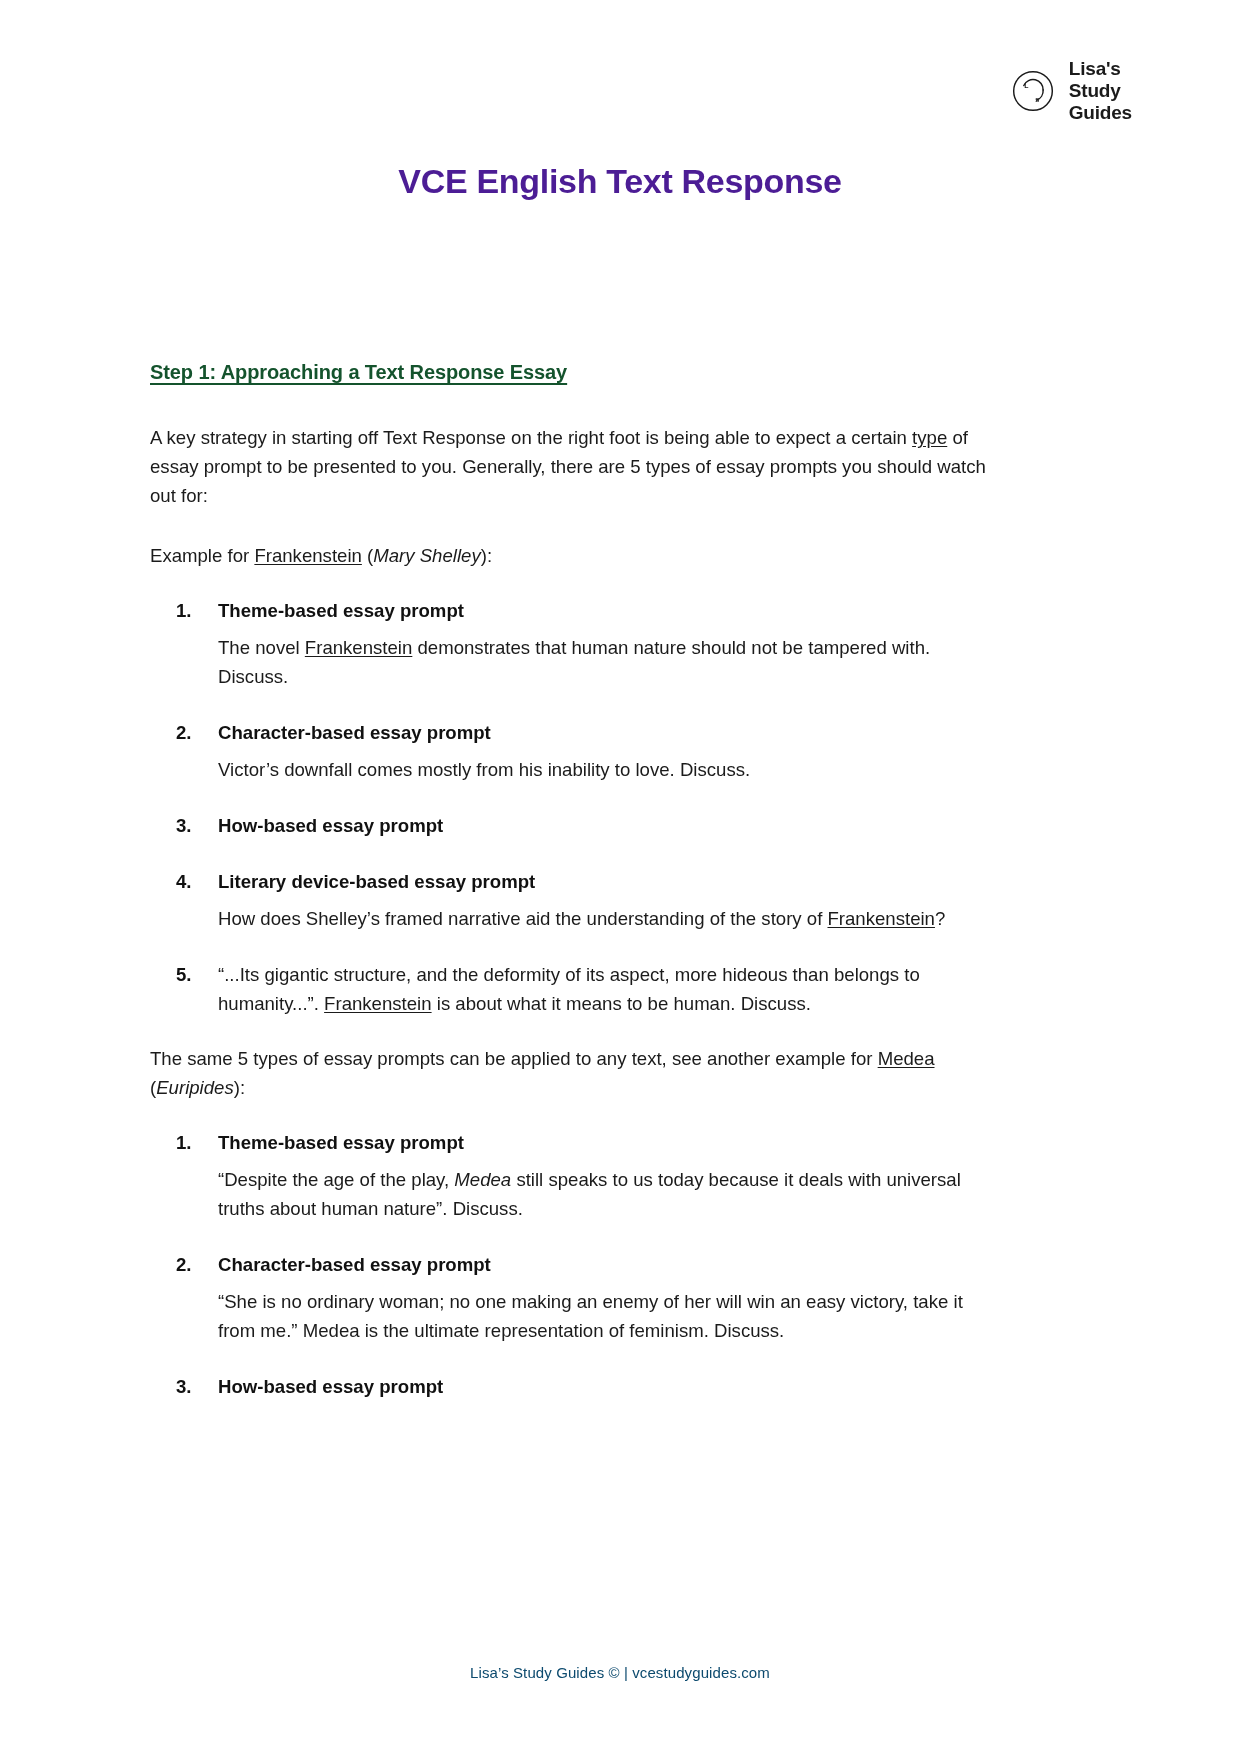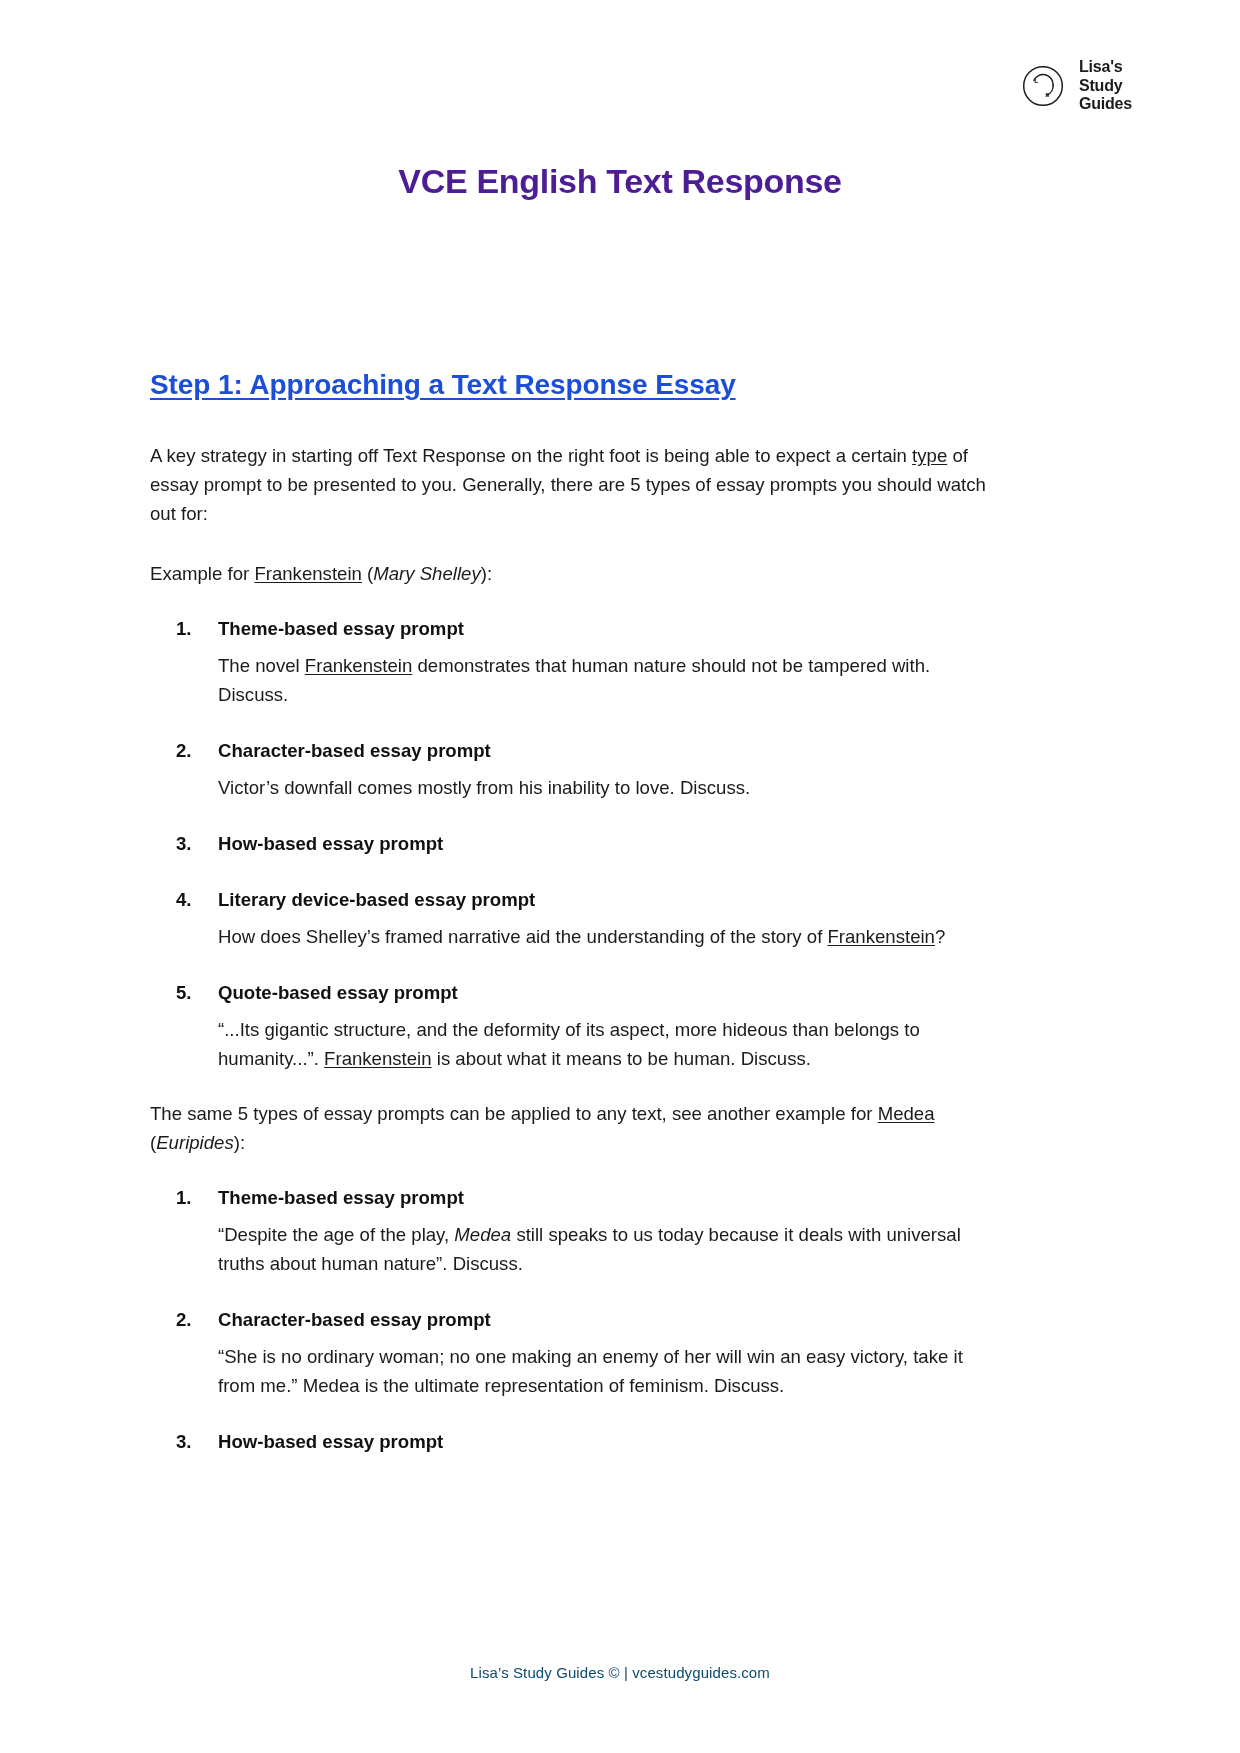--- a/index.html
+++ b/index.html
@@ -32,21 +32,21 @@
     gap: 13px;
   }
   .logo-mark {
     width: 46px;
     height: 46px;
     flex: 0 0 auto;
     display: block;
   }
   .logo-words {
     font-family: "Liberation Sans", sans-serif;
-    font-size: 16px;
+    font-size: 19px;
     font-weight: 700;
     line-height: 1.16;
     letter-spacing: -0.2px;
     color: #1b1b1b;
   }
   .logo-words span { display: block; }
 
   
   .doc-title {
     position: absolute;
@@ -67,28 +67,28 @@
     position: absolute;
     top: 352px;
     left: 150px;
     width: 838px;
     font-size: 18.6px;
     line-height: 1.56;
     color: #1b1b1b;
   }
 
   h2.section-heading {
-    margin: 15px 0 38px 0;
-    font-size: 28px;
+    margin: 7px 0 38px 0;
+    font-size: 20px;
     font-weight: 700;
     line-height: 1.3;
     letter-spacing: -0.1px;
     text-decoration: underline;
     text-underline-offset: 4px;
-    color: #1d4ed8;
+    color: #14532d;
   }
 
   p.para {
     margin: 0 0 31px 0;
   }
   p.para.tight { margin-bottom: 26px; }
 
   .u { text-decoration: underline; text-underline-offset: 2px; }
   .i { font-style: italic; }
 
@@ -180,21 +180,20 @@
         <span class="prompt-text"><span>Victor’s downfall comes mostly from his inability to love. Discuss.</span><span class="u"></span><span></span></span>
       </li>
       <li>
         <span class="prompt-type">How-based essay prompt</span>
       </li>
       <li>
         <span class="prompt-type">Literary device-based essay prompt</span>
         <span class="prompt-text"><span>How does Shelley’s framed narrative aid the understanding of the story of </span><span class="u">Frankenstein</span><span>?</span></span>
       </li>
       <li>
-        <span class="prompt-type">Quote-based essay prompt</span>
         <span class="prompt-text"><span>“...Its gigantic structure, and the deformity of its aspect, more hideous than belongs to humanity...”. </span><span class="u">Frankenstein</span><span> is about what it means to be human. Discuss.</span></span>
       </li>
     </ol>
 
     <p class="para tight"><span>The same 5 types of essay prompts can be applied to any text, see another example for </span><span class="u">Medea</span><span> (</span><span class="i">Euripides</span><span>):</span></p>
 
     <ol class="prompt-list">
       <li>
         <span class="prompt-type">Theme-based essay prompt</span>
         <span class="prompt-text"><span>“Despite the age of the play, </span><span class="i">Medea</span><span> still speaks to us today because it deals with universal truths about human nature”. Discuss.</span></span>

